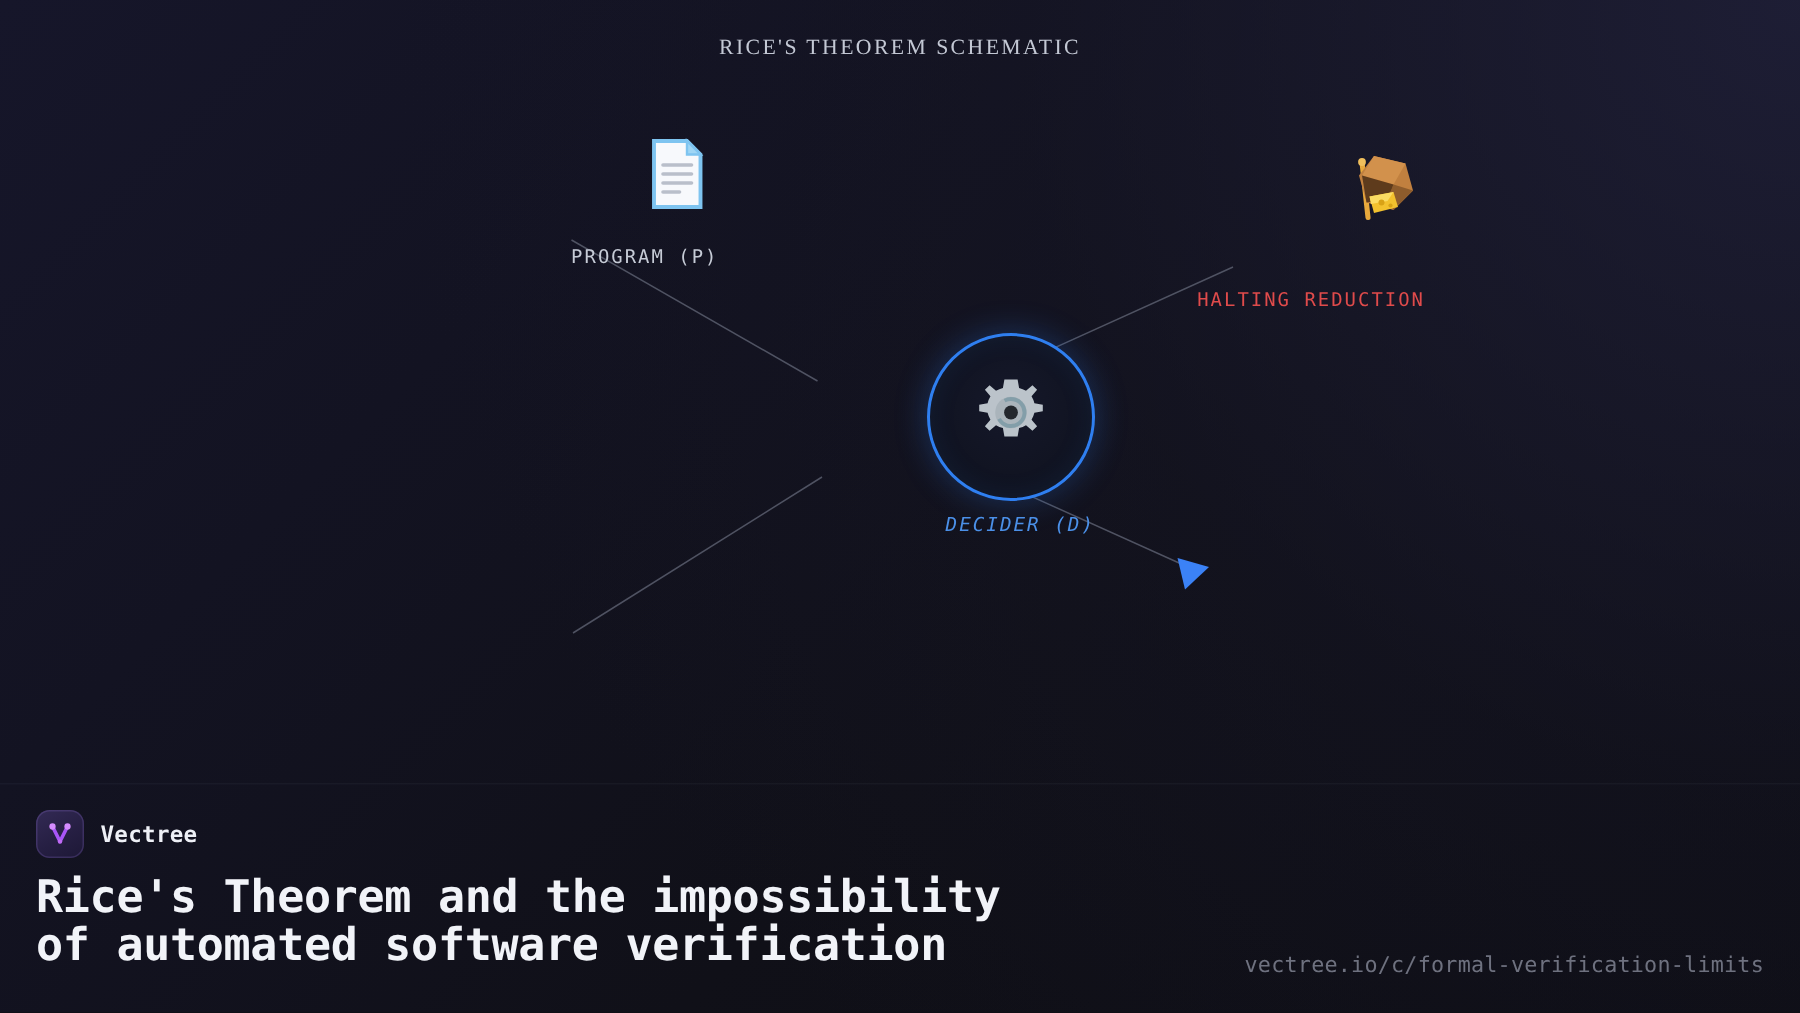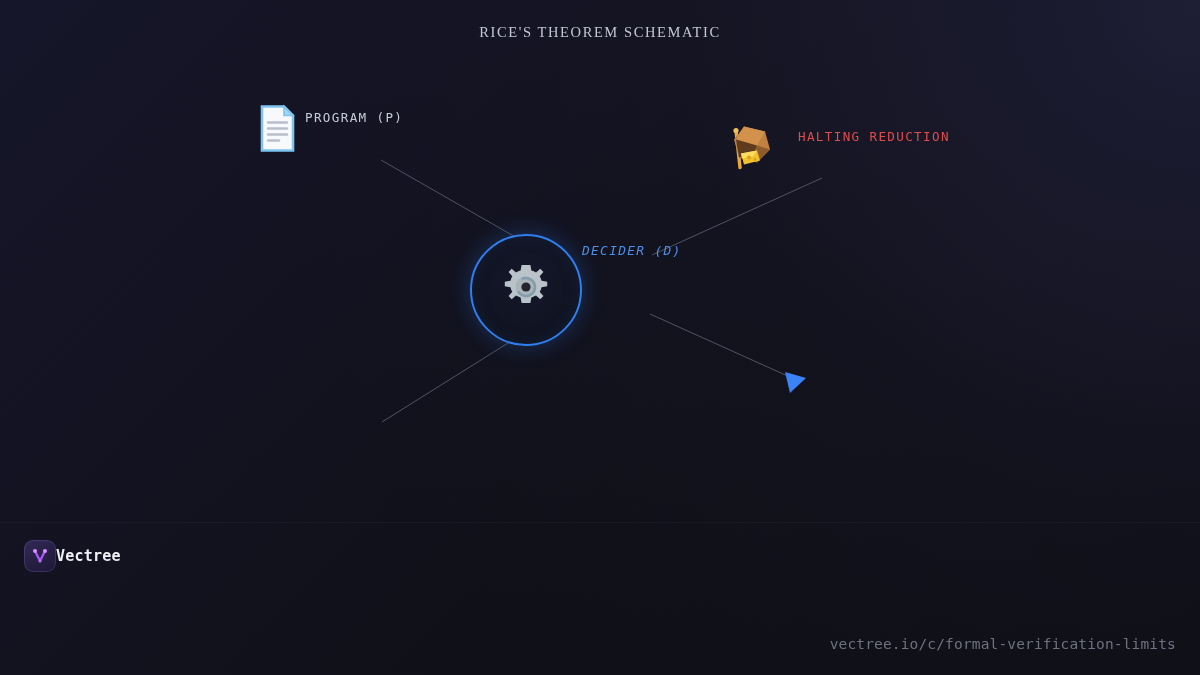--- a/index.html
+++ b/index.html
@@ -35,22 +35,22 @@
   #edges {
     position:absolute; top:0; left:0;
     width:1200px; height:540px;
     pointer-events:none;
   }
 
   
   .node {
     position:absolute;
     transform:translate(-50%,-50%);
-    display:flex; flex-direction:row;
-    align-items:flex-start;
+    display:flex; flex-direction:column;
+    align-items:flex-end;
     width:230px;
   }
   .node-label {
     margin-top:9px;
     font-size:12.6px;
     letter-spacing:1.35px;
     white-space:pre;
     text-align:center;
   }
   .label-neutral { color:#c6cbd6; }
@@ -81,21 +81,21 @@
     position:absolute; left:0; top:522px;
     width:1200px; height:1px;
     background:rgba(150,155,175,0.055);
   }
   #footer {
     position:absolute;
     left:24px; right:24px; top:540px;
     height:120px;
   }
   #brand-row {
-    display:flex; align-items:center; 
+    display:flex; align-items:center; gap:11px;
     height:32px;
   }
   #brand-logo {
     width:32px; height:32px;
     border-radius:9px;
     background:linear-gradient(150deg,#332a55 0%,#261f43 55%,#1d1836 100%);
     box-shadow:inset 0 0 0 1px rgba(150,120,220,0.22);
     display:flex; align-items:center; justify-content:center;
     flex:none;
   }
@@ -203,17 +203,19 @@
         <svg width="20" height="20" viewBox="0 0 20 20">
           <path d="M5 5 L10 15 L15 5" fill="none" stroke="#a855f7" stroke-width="2.4" stroke-linecap="round" stroke-linejoin="round"></path>
           <circle cx="5" cy="5" r="2.1" fill="#d58cff"></circle>
           <circle cx="15" cy="5" r="2.1" fill="#d58cff"></circle>
           <circle cx="10" cy="15" r="1.5" fill="#c06bf5"></circle>
         </svg>
       </span>
       <span id="brand-name">Vectree</span>
     </div>
 
+    <div id="headline">Rice's Theorem and the impossibility
+of automated software verification</div>
 
     <div id="site-url">vectree.io/c/formal-verification-limits</div>
   </div>
 
 </div>
 
 </body></html>

